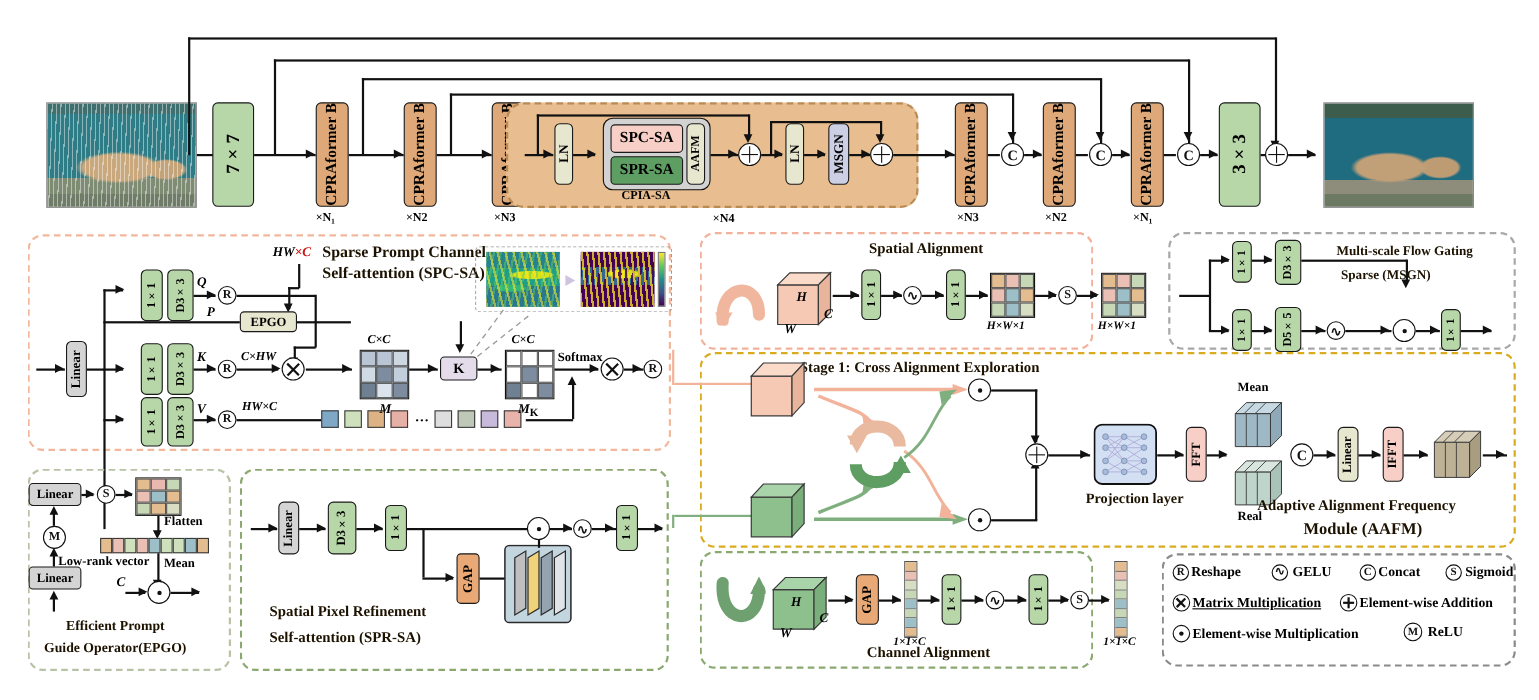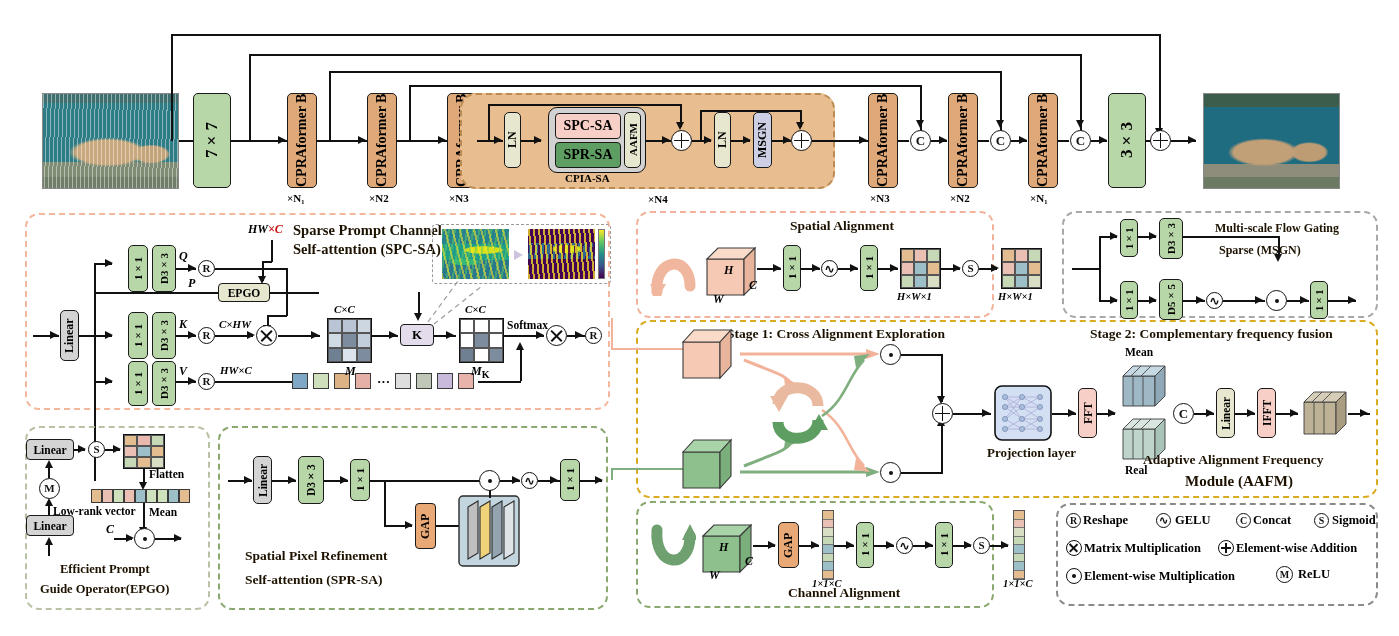--- a/index.html
+++ b/index.html
@@ -700,21 +700,20 @@
   <div class="ln lnh" style="left:1287px;top:300px;width:22px;"></div>
   <div class="arr arr-r" style="left:1300px;top:296px;"></div>
   <div class="vbox green" style="left:1310px;top:281px;width:18px;height:38px;font-size:10.5px;">
     <span>1×1</span>
   </div>
   <div class="ln lnh" style="left:1328px;top:300px;width:28px;"></div>
   <div class="arr arr-r" style="left:1348px;top:296px;"></div>
 
   <div class="panel" style="left:636px;top:320px;width:742px;height:178px;border-color:#d9ab1f;"></div>
   <div class="ttl" style="left:727px;top:326px;font-size:13.5px;">Stage 1: Cross Alignment Exploration</div>
-  <div class="ttl" style="left:1090px;top:326px;font-size:13.5px;">Stage 2: Complementary frequency fusion</div>
 
   <div class="ln lnh" style="left:613px;top:348px;width:90px;background:#f2b39a;height:2.4px;"></div>
   <div class="ln lnv" style="left:611px;top:318px;height:32px;background:#f2b39a;width:2.4px;"></div>
   <div class="ln lnh" style="left:613px;top:468px;width:90px;background:#7fae7f;height:2.4px;"></div>
   <div class="ln lnv" style="left:611px;top:468px;height:12px;background:#7fae7f;width:2.4px;"></div>
 
   <svg class="cube" style="left:680px;top:326px;width:60px;height:58px;">
     <polygon points="3,16 40,16 40,52 3,52" fill="#f6c9b4" stroke="#3a3a3a" stroke-width="1.1"></polygon>
     <polygon points="3,16 14,4 51,4 40,16" fill="#fadbc9" stroke="#3a3a3a" stroke-width="1.1"></polygon>
     <polygon points="40,16 51,4 51,40 40,52" fill="#e8b49c" stroke="#3a3a3a" stroke-width="1.1"></polygon>
@@ -956,21 +955,21 @@
     <span style="font-weight:bold;font-size:12.5px;">Concat</span>
   </div>
 
   <div class="abs" style="left:1314px;top:513px;display:flex;align-items:center;gap:3px;">
     <span class="op" style="position:relative;width:15px;height:15px;font-size:10px;">
       <span>S</span>
     </span>
     <span style="font-weight:bold;font-size:12.5px;">Sigmoid</span>
   </div>
 
-  <div class="abs" style="left:1066px;top:540px;display:flex;align-items:center;gap:2px;">
+  <div class="abs" style="left:1066px;top:540px;display:flex;align-items:center;gap:2px;text-decoration:underline;">
     <span class="op crossop" style="position:relative;width:16px;height:16px;"></span>
     <span style="font-weight:bold;font-size:12.5px;">Matrix Multiplication</span>
   </div>
 
   <div class="abs" style="left:1218px;top:540px;display:flex;align-items:center;gap:2px;">
     <span class="op plusop" style="position:relative;width:16px;height:16px;"></span>
     <span style="font-weight:bold;font-size:12.5px;">Element-wise Addition</span>
   </div>
 
   <div class="abs" style="left:1066px;top:568px;display:flex;align-items:center;gap:2px;">

